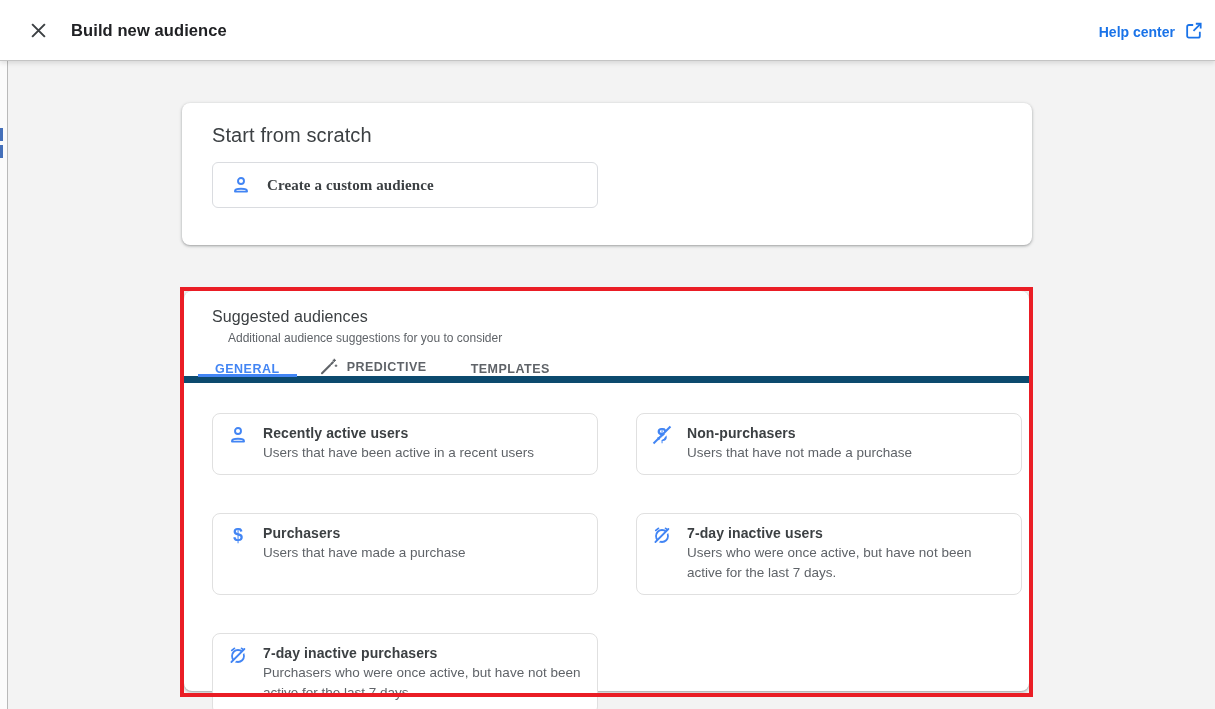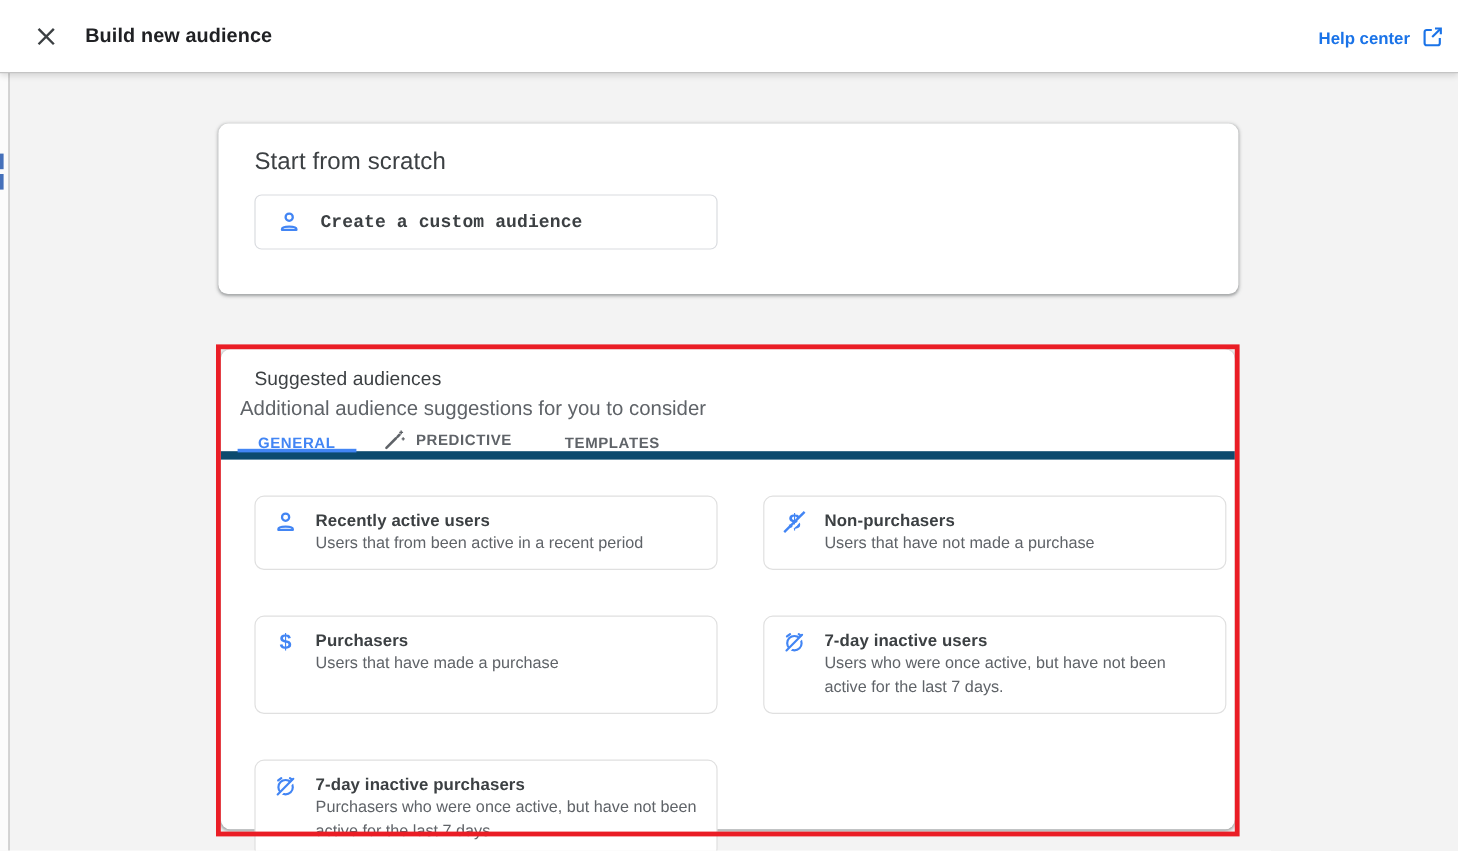--- a/index.html
+++ b/index.html
@@ -36,26 +36,26 @@
     position:absolute;background:#ffffff;border-radius:8px;
     box-shadow:0 1px 2px rgba(60,64,67,.30), 0 1px 3px 1px rgba(60,64,67,.15);
   }
   .card-scratch{left:182px;top:103px;width:850px;height:142px;}
   .card-suggested{left:184px;top:291px;width:845px;height:400px;text-decoration:underline;}
   .card-h1{position:absolute;left:30px;top:21px;font-size:20px;color:#3c4043;letter-spacing:.1px;}
   
   .custom-btn{
     position:absolute;left:30px;top:59px;width:386px;height:46px;box-sizing:border-box;
     background:#fff;border:1px solid #dadce0;border-radius:6px;cursor:pointer;
-    display:flex;align-items:center;gap:16px;padding:14px 18px;font-family:Liberation Mono, monospace;
+    display:flex;align-items:center;gap:16px;padding:14px 18px;font-family:Liberation Serif, serif;
   }
   .custom-btn .lbl{font-size:15px;font-weight:700;color:#3c4043;letter-spacing:.1px;}
   
   .sug-title{position:absolute;left:28px;top:17px;font-size:16px;color:#3c4043;letter-spacing:.1px;}
-  .sug-sub{position:absolute;left:16px;top:40px;font-size:17px;color:#5f6368;}
+  .sug-sub{position:absolute;left:44px;top:40px;font-size:12px;color:#5f6368;}
   
   .tabs{
     position:absolute;left:0;right:0;top:61px;height:31px;
     border-bottom:7px solid #0c4a6e;display:flex;align-items:flex-end;padding-left:14px;box-sizing:border-box;
   }
   .tab{
     position:relative;display:flex;align-items:center;gap:9px;padding:0 17px;cursor:pointer;
     font-size:12.5px;font-weight:700;letter-spacing:.5px;color:#5f6368;background:transparent;border:none;font-family:inherit;
   }
   .tab.t2,.tab.t3{padding:0 22px;}
@@ -164,21 +164,21 @@
 
       <button class="aud-card">
         <span class="ic">
           <svg width="20" height="20" viewBox="0 0 20 20">
             <circle cx="10" cy="6" r="3" fill="none" stroke="#4285f4" stroke-width="1.9"></circle>
             <path d="M4 16.6v-.7c0-2.8 12-2.8 12 0v.7z" fill="none" stroke="#4285f4" stroke-width="1.9" stroke-linejoin="round"></path>
           </svg>
         </span>
         <span>
           <span class="aud-title">Recently active users</span><br>
-          <span class="aud-desc">Users that from been active in a recent period</span>
+          <span class="aud-desc">Users that have been active in a recent users</span>
         </span>
       </button>
 
       <button class="aud-card">
         <span class="ic">
           <span class="dollar-glyph slashed">$</span>
         </span>
         <span>
           <span class="aud-title">Non-purchasers</span><br>
           <span class="aud-desc">Users that have not made a purchase</span>

